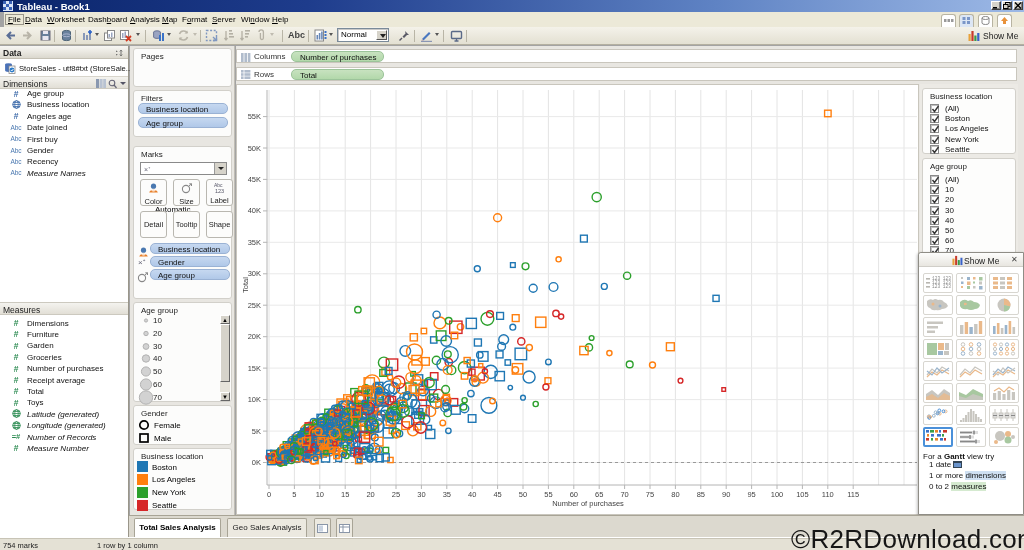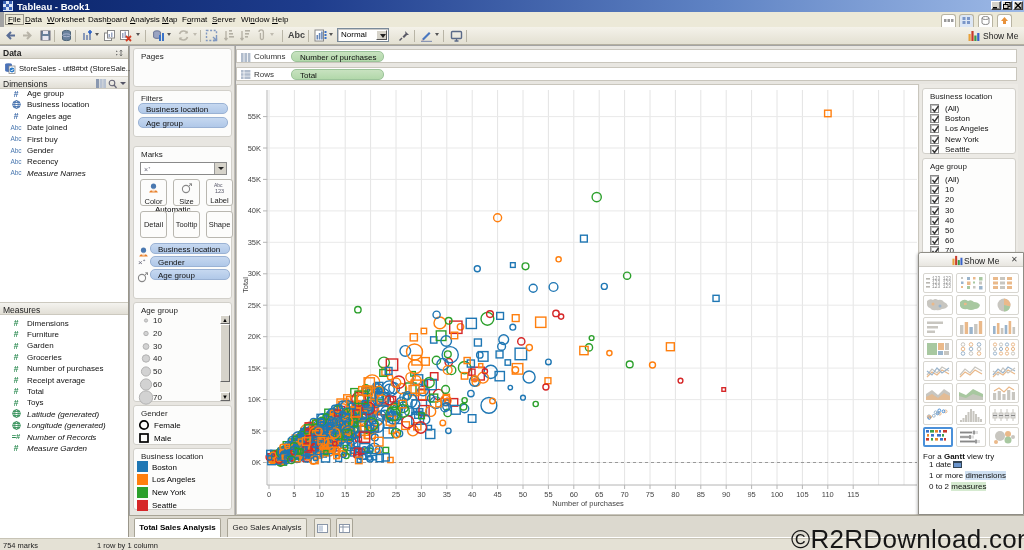--- a/index.html
+++ b/index.html
@@ -339,21 +339,21 @@
             <path d="M0.7 4.5 h7.6 M1.2 2.5 h6.6 M1.2 6.5 h6.6" stroke="#2a8a50" stroke-width="0.8"></path>
           </svg></span>
         <span class="tx" style="font-style:italic;color:#111;">Longitude (generated)</span>
       </div>
 <div class="dim-row" style="top:385.9999999999998px;">
         <span class="ic"><span style="color:#2a8a50;font-size:7.5px;font-weight:bold;">=#</span></span>
         <span class="tx" style="font-style:italic;color:#111;">Number of Records</span>
       </div>
 <div class="dim-row" style="top:397.39999999999975px;">
         <span class="ic"><span style="color:#2a8a50;font-size:8.5px;font-weight:bold;">#</span></span>
-        <span class="tx" style="font-style:italic;color:#111;">Measure Garden</span>
+        <span class="tx" style="font-style:italic;color:#111;">Measure Number</span>
       </div>
 </div>
 <div id="midcol">
 <div class="card" style="top:2px;height:39px;">
         <div class="cardtitle">Pages</div>
       </div>
 <div class="card" style="top:44px;height:47px;">
         <div class="cardtitle">Filters</div>
         <div class="bluepill" style="left:4px;top:12px;width:90px;height:11px;">Business location</div>
         <div class="bluepill" style="left:4px;top:25.5px;width:90px;height:11px;">Age group</div>

